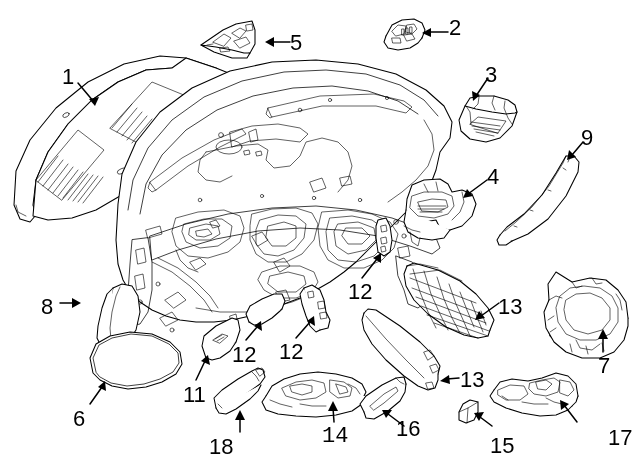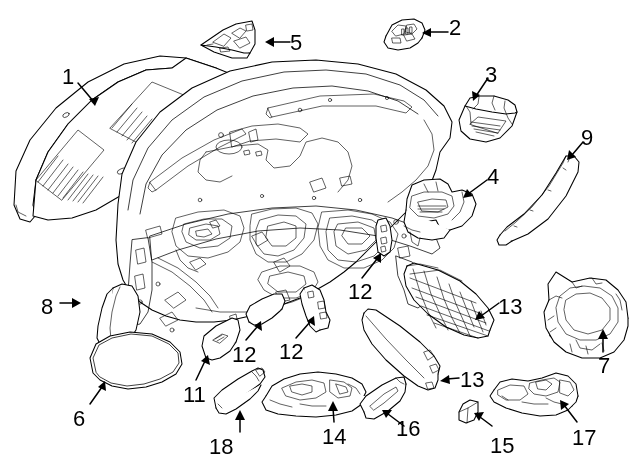--- a/index.html
+++ b/index.html
@@ -492,19 +492,19 @@
   <div class="callout-label" style="left:73px;  top:408px;">6</div>
   <div class="callout-label" style="left:598px; top:355px;">7</div>
   <div class="callout-label" style="left:41px;  top:296px;">8</div>
   <div class="callout-label" style="left:581px; top:127px;">9</div>
   <div class="callout-label" style="left:232px; top:344px;">12</div>
   <div class="callout-label" style="left:183px; top:384px;">11</div>
   <div class="callout-label" style="left:348px; top:281px;">12</div>
   <div class="callout-label" style="left:279px; top:341px;">12</div>
   <div class="callout-label" style="left:498px; top:296px;">13</div>
   <div class="callout-label" style="left:460px; top:369px;">13</div>
-  <div class="callout-label" style="left:322px; top:426px;">14</div>
+  <div class="callout-label" style="left:322px; top:426px;font-family:Liberation Mono, monospace;">14</div>
   <div class="callout-label" style="left:490px; top:428px;margin-top:7px;">15</div>
   <div class="callout-label" style="left:396px; top:418px;">16</div>
-  <div class="callout-label" style="left:572px; top:427px;text-align:right;">17</div>
+  <div class="callout-label" style="left:608px; top:427px;text-align:right;">17</div>
   <div class="callout-label" style="left:209px; top:436px;">18</div>
 
 </div>
 
 </body></html>

